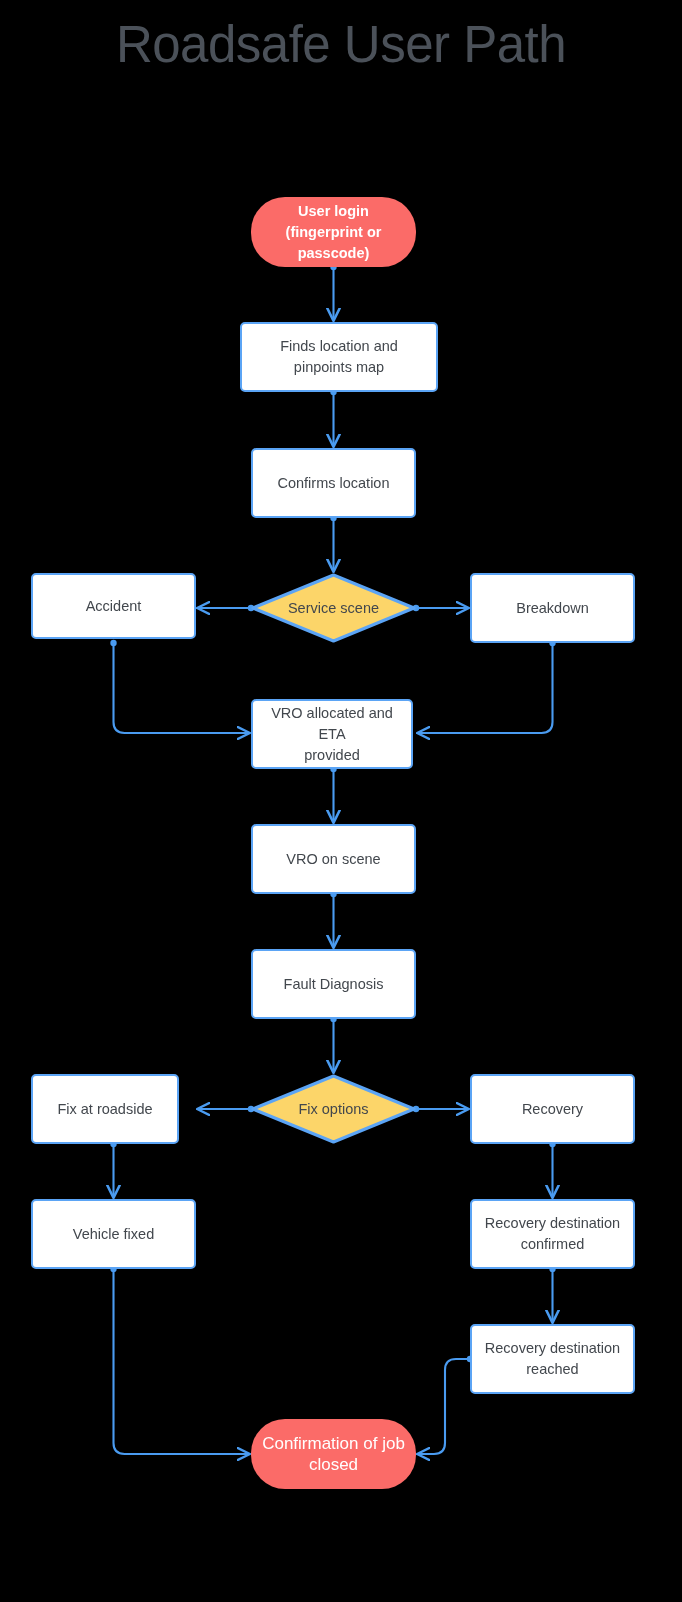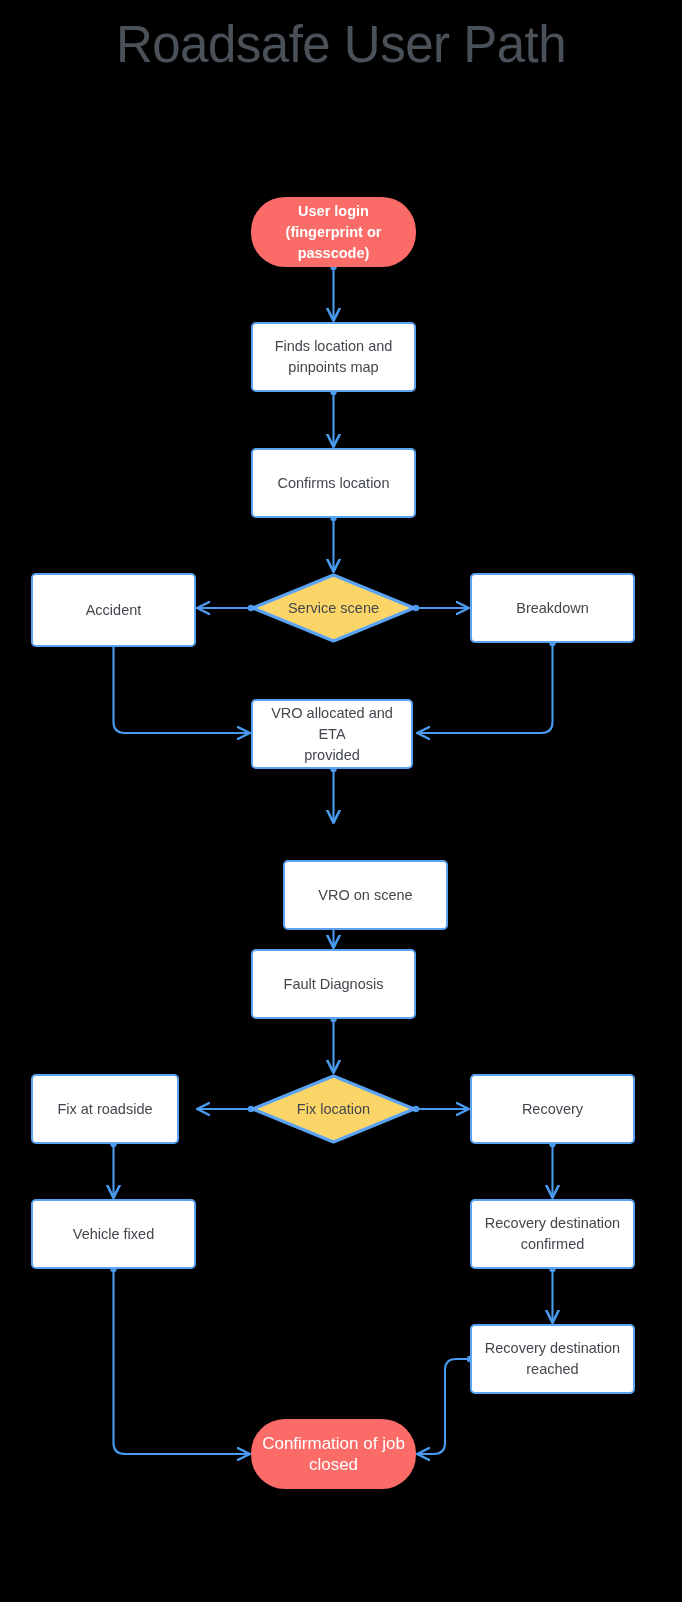--- a/index.html
+++ b/index.html
@@ -149,62 +149,62 @@
       <path d="M 470 1359 L 456 1359 Q 445 1359 445 1370 L 445 1443 Q 445 1454 434 1454 L 418 1454" marker-end="url(#arrow)"></path>
 
     </g>
   </svg>
 
   <div class="node terminal start" style="left:251px; top:197px; width:165px; height:70px;">
     <span class="lbl">User login
 (fingerprint or passcode)</span>
   </div>
 
-  <div class="node box" style="left:251px; top:322px; width:165px; height:70px;">
+  <div class="node box" style="left:240px; top:322px; width:198px; height:70px;">
     <span class="lbl">Finds location and
 pinpoints map</span>
   </div>
 
   <div class="node box" style="left:251px; top:448px; width:165px; height:70px;">
     <span class="lbl">Confirms location</span>
   </div>
 
   <div class="node diamond" style="left:251px; top:573px; width:165px; height:70px;">
     <svg class="dshape" viewBox="0 0 165 70" preserveAspectRatio="none">
       <polygon points="82.5,2 163,35 82.5,68 2,35" fill="#fcd569" stroke="#5ba4f5" stroke-width="3.2" stroke-linejoin="round"></polygon>
     </svg>
     <span class="lbl">Service scene</span>
   </div>
 
-  <div class="node box" style="left:31px; top:573px; width:165px; height:74px;">
+  <div class="node box" style="left:31px; top:573px; width:165px; height:66px;">
     <span class="lbl">Accident</span>
   </div>
 
   <div class="node box" style="left:470px; top:573px; width:165px; height:70px;">
     <span class="lbl">Breakdown</span>
   </div>
 
   <div class="node box" style="left:251px; top:699px; width:162px; height:70px;">
     <span class="lbl">VRO allocated and ETA
 provided</span>
   </div>
 
-  <div class="node box" style="left:251px; top:860px; width:165px; height:70px;margin-left:32px;">
+  <div class="node box" style="left:251px; top:824px; width:165px; height:70px;">
     <span class="lbl">VRO on scene</span>
   </div>
 
   <div class="node box" style="left:251px; top:949px; width:165px; height:70px;">
     <span class="lbl">Fault Diagnosis</span>
   </div>
 
   <div class="node diamond" style="left:251px; top:1074px; width:165px; height:70px;">
     <svg class="dshape" viewBox="0 0 165 70" preserveAspectRatio="none">
       <polygon points="82.5,2 163,35 82.5,68 2,35" fill="#fcd569" stroke="#5ba4f5" stroke-width="3.2" stroke-linejoin="round"></polygon>
     </svg>
-    <span class="lbl">Fix location</span>
+    <span class="lbl">Fix options</span>
   </div>
 
   <div class="node box" style="left:31px; top:1074px; width:148px; height:70px;align-items:center;">
     <span class="lbl">Fix at roadside</span>
   </div>
 
   <div class="node box" style="left:470px; top:1074px; width:165px; height:70px;">
     <span class="lbl">Recovery</span>
   </div>
 

